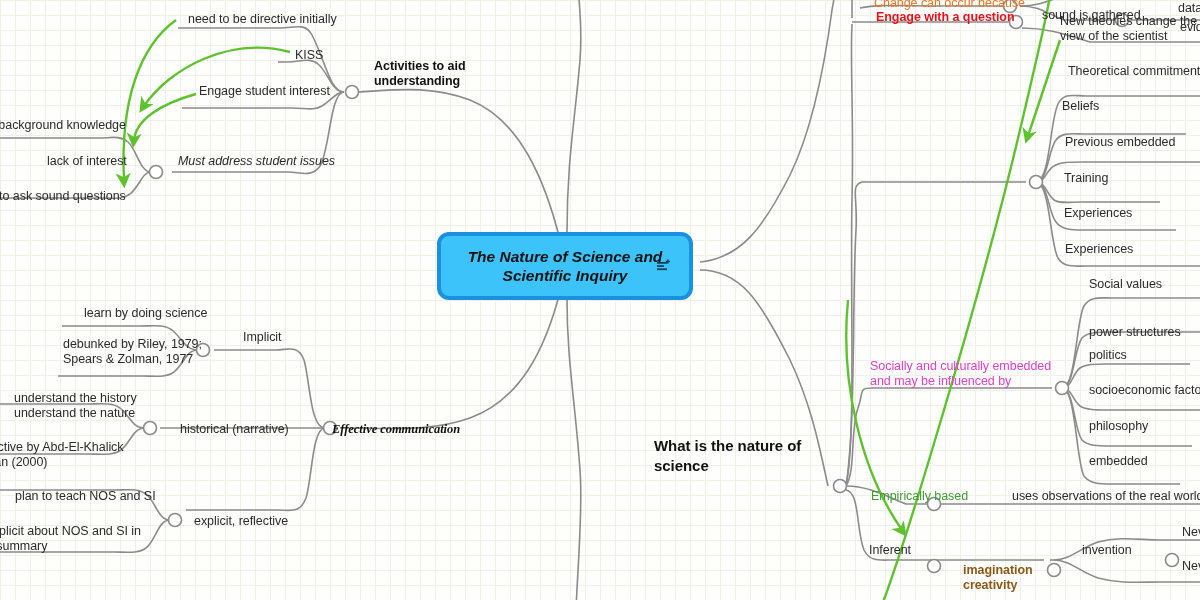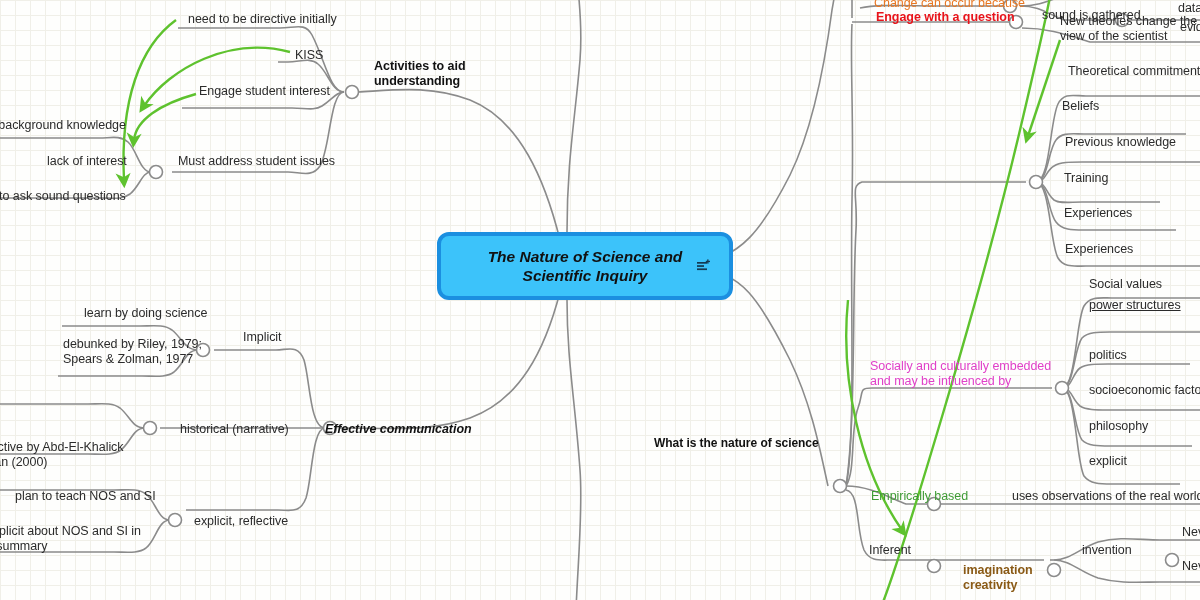--- a/index.html
+++ b/index.html
@@ -26,24 +26,24 @@
     white-space:pre;
     letter-spacing:-0.05px;
   }
   .lbl.bold{font-weight:bold;color:#111;}
   .lbl.italic-bold{font-weight:bold;font-style:italic;color:#111;}
   .lbl.red{color:#e8131a;font-weight:bold;}
   .lbl.orange{color:#e87722;}
   .lbl.magenta{color:#e040c8;}
   .lbl.green{color:#3f9b35;}
   .lbl.brown{color:#8a5a16;font-weight:bold;}
-  .lbl.big{font-size:12px;font-weight:bold;color:#111;line-height:1.3;}
+  .lbl.big{font-size:15px;font-weight:bold;color:#111;line-height:1.3;}
 
   #center-node{
-    position:absolute;left:437px;top:232px;width:296px;height:68px;
+    position:absolute;left:437px;top:232px;width:256px;height:68px;
     background:#3cc3fa;
     border:4px solid #1b8fe0;
     border-radius:12px;
     box-sizing:border-box;
     display:flex;align-items:center;justify-content:center;
   }
   #center-node .title{
     font-size:15.5px;font-weight:bold;font-style:italic;color:#111;
     text-align:center;line-height:1.25;width:200px;
   }
@@ -182,69 +182,71 @@
         <rect x="1" y="10.4" width="10" height="1.7"></rect>
         <rect x="11.2" y="1.4" width="1.3" height="4.2"></rect>
         <rect x="9.8" y="2.8" width="4.2" height="1.3"></rect>
       </g>
     </svg>
   </div>
 
   <div class="lbl" style="left:188px;top:12px;">need to be directive initially</div>
   <div class="lbl" style="left:295px;top:48px;">KISS</div>
   <div class="lbl" style="left:199px;top:84px;">Engage student interest</div>
-  <div class="lbl" style="left:178px;top:154px;">Must address student issues</div>
+  <div class="lbl" style="left:178px;top:154px;font-style:italic;">Must address student issues</div>
 
   <div class="lbl bold" style="left:374px;top:59px;width:110px;white-space:normal;">Activities to aid understanding</div>
 
   <div class="lbl" style="left:-12px;top:118px;">d background knowledge</div>
   <div class="lbl" style="left:47px;top:154px;">lack of interest</div>
   <div class="lbl" style="left:-14px;top:189px;">le to ask sound questions</div>
 
   <div class="lbl" style="left:84px;top:306px;">learn by doing science</div>
   <div class="lbl" style="left:63px;top:337px;">debunked by Riley, 1979;
 Spears &amp; Zolman, 1977</div>
   <div class="lbl" style="left:243px;top:330px;">Implicit</div>
 
+  <div class="lbl" style="left:14px;top:391px;">understand the history
+understand the nature</div>
   <div class="lbl" style="left:-16px;top:440px;">ffective by Abd-El-Khalick
 man (2000)</div>
   <div class="lbl" style="left:180px;top:422px;">historical (narrative)</div>
 
   <div class="lbl" style="left:15px;top:489px;">plan to teach NOS and SI</div>
   <div class="lbl" style="left:-14px;top:524px;">explicit about NOS and SI in
 e summary</div>
   <div class="lbl" style="left:194px;top:514px;">explicit, reflective</div>
 
-  <div class="lbl italic-bold" style="left:325px;top:422px;">Effective communication</div>
+  <div class="lbl italic-bold" style="left:332px;top:422px;font-family:Liberation Serif, serif;">Effective communication</div>
 
   <div class="lbl big" style="left:654px;top:436px;width:165px;white-space:normal;">What is the nature of science</div>
 
   <div class="lbl orange" style="left:874px;top:-4px;">Change can occur because</div>
   <div class="lbl red" style="left:876px;top:10px;">Engage with a question</div>
   <div class="lbl" style="left:1042px;top:8px;">sound is gathered</div>
   <div class="lbl" style="left:1060px;top:14px;">New theories change the
 view of the scientist</div>
   <div class="lbl" style="left:1178px;top:1px;">data</div>
   <div class="lbl" style="left:1180px;top:20px;">evid</div>
 
   <div class="lbl" style="left:1068px;top:64px;">Theoretical commitments</div>
   <div class="lbl" style="left:1062px;top:99px;">Beliefs</div>
-  <div class="lbl" style="left:1065px;top:135px;">Previous knowledge</div>
+  <div class="lbl" style="left:1065px;top:135px;">Previous embedded</div>
   <div class="lbl" style="left:1064px;top:171px;">Training</div>
   <div class="lbl" style="left:1064px;top:206px;">Experiences</div>
   <div class="lbl" style="left:1065px;top:242px;">Experiences</div>
 
   <div class="lbl magenta" style="left:870px;top:359px;">Socially and culturally embedded
 and may be influenced by</div>
   <div class="lbl" style="left:1089px;top:277px;">Social values</div>
-  <div class="lbl" style="left:1089px;top:298px;text-decoration:underline;">power structures</div>
+  <div class="lbl" style="left:1089px;top:325px;">power structures</div>
   <div class="lbl" style="left:1089px;top:348px;">politics</div>
   <div class="lbl" style="left:1089px;top:383px;">socioeconomic factors</div>
   <div class="lbl" style="left:1089px;top:419px;">philosophy</div>
-  <div class="lbl" style="left:1089px;top:454px;">explicit</div>
+  <div class="lbl" style="left:1089px;top:454px;">embedded</div>
 
   <div class="lbl green" style="left:871px;top:489px;">Empirically based</div>
   <div class="lbl" style="left:1012px;top:489px;">uses observations of the real world</div>
 
   <div class="lbl" style="left:869px;top:543px;">Inferent</div>
   <div class="lbl brown" style="left:963px;top:536px;margin-top:27px;">imagination
 creativity</div>
   <div class="lbl" style="left:1082px;top:543px;">invention</div>
   <div class="lbl" style="left:1182px;top:525px;">Nev</div>
   <div class="lbl" style="left:1182px;top:559px;">Nev</div>

